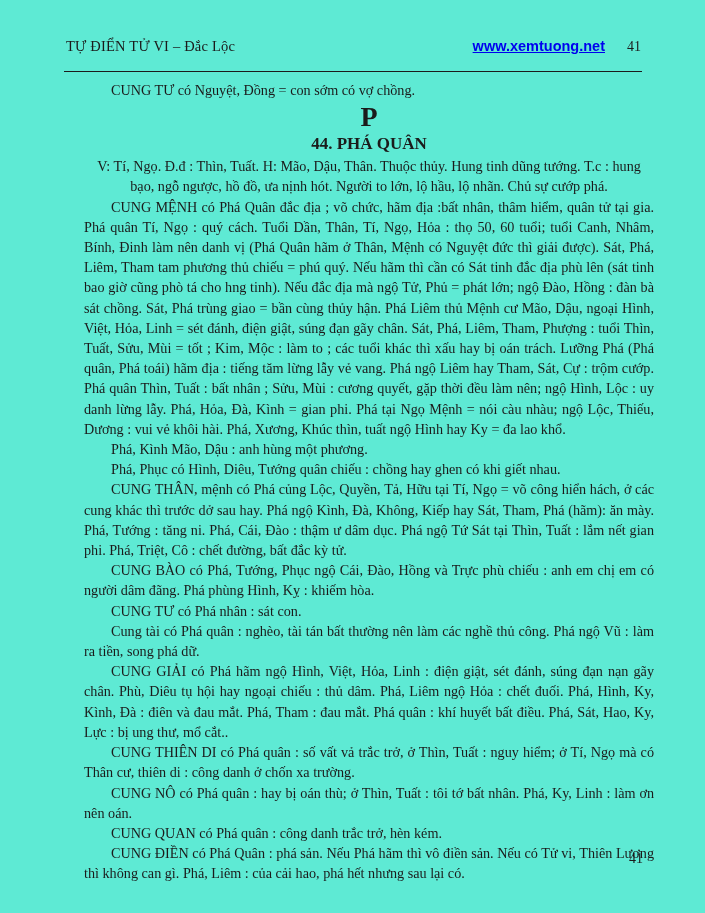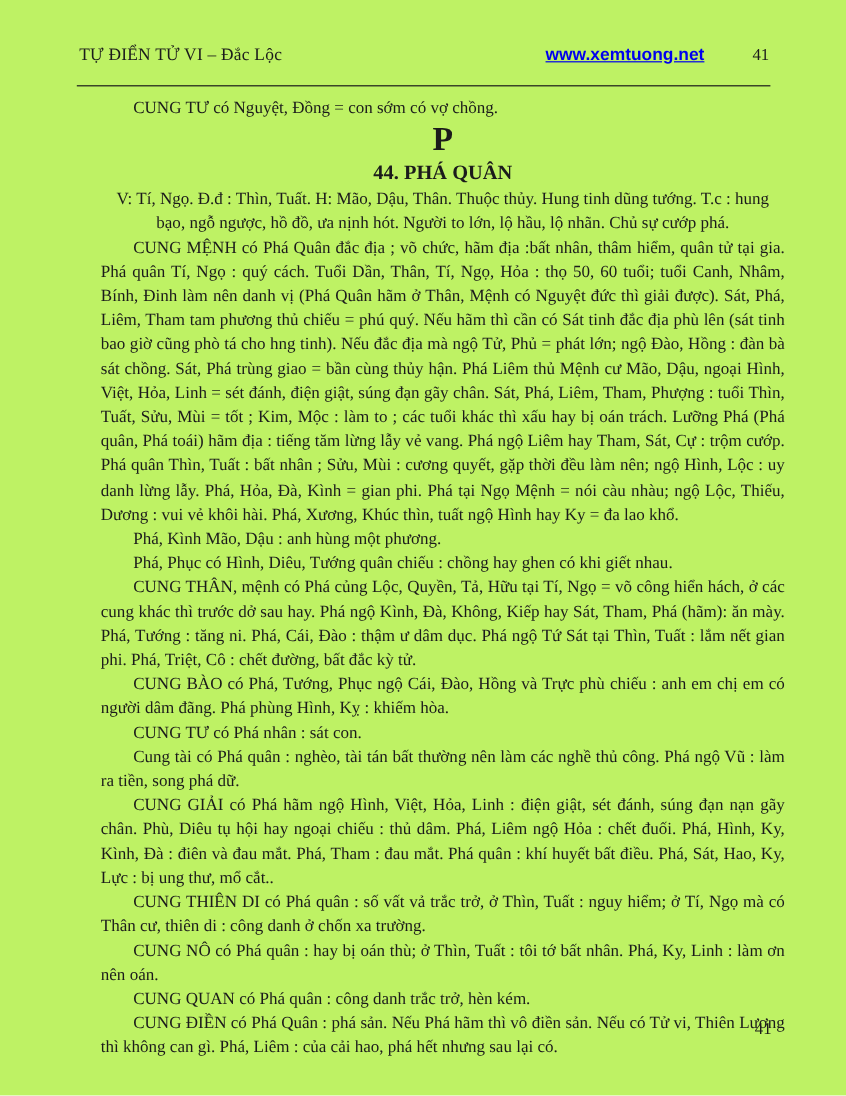--- a/index.html
+++ b/index.html
@@ -1,20 +1,20 @@
 <!DOCTYPE html>
 <html><head>
 <meta charset="utf-8">
 <style>
   html, body { margin: 0; padding: 0; background: #ffffff; }
   #page {
     position: relative;
     width: 705px;
     height: 913px;
-    background: #bef264;
+    background: #5eead4;
     font-family: "Liberation Serif", "DejaVu Serif", serif;
     color: #1b1b1b;
     overflow: hidden;
   }
   
   .header {
     position: absolute;
     top: 38px;
     left: 66px;
     right: 64px;
@@ -23,21 +23,21 @@
     justify-content: space-between;
   }
   .header-title {
     font-size: 14.5px;
     letter-spacing: 0.2px;
     white-space: nowrap;
   }
   .header-right {
     display: flex;
     align-items: baseline;
-    gap: 40px;
+    gap: 22px;
   }
   .header-link {
     font-family: "Liberation Sans", "DejaVu Sans", sans-serif;
     font-weight: bold;
     font-size: 14.5px;
     color: #0000ee;
     text-decoration: underline;
     cursor: pointer;
     white-space: nowrap;
   }

